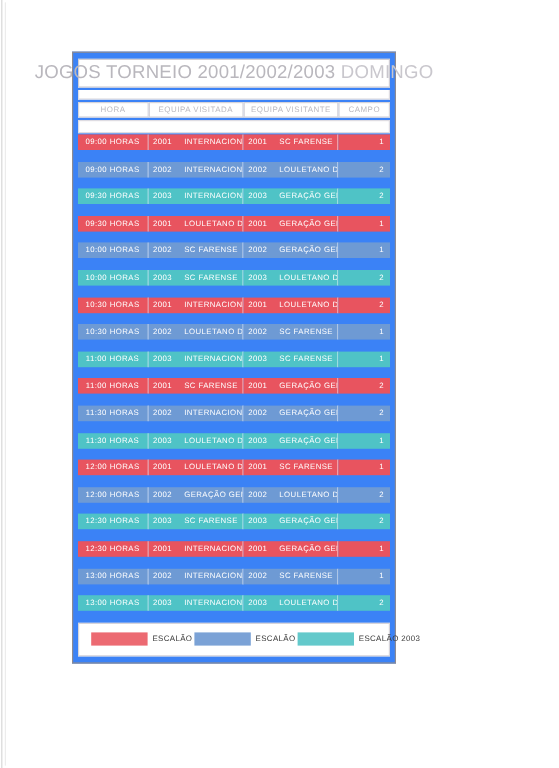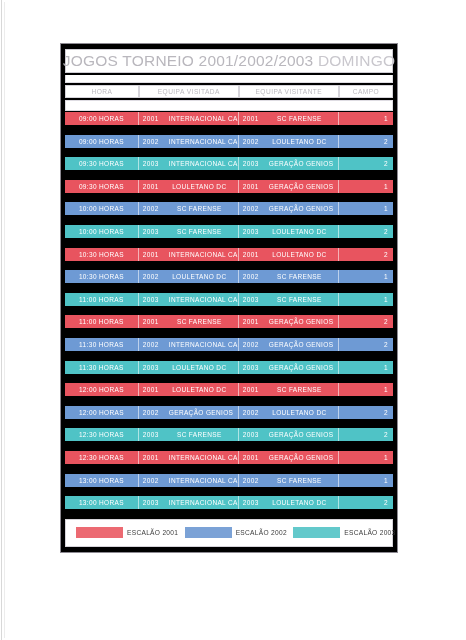--- a/index.html
+++ b/index.html
@@ -16,22 +16,22 @@
     background:#d8d8d8;
   }
   .scan-edge2{
     position:absolute;left:4px;top:2px;width:1px;height:636px;
     background:#ececec;
   }
 
   .sheet{
     position:absolute;
     left:60px;top:43px;
-    width:338px;
-    background:#000000;
+    width:270px;
+    background:#3b82f6;
     border:1px solid #8d8a92;
     box-sizing:border-box;
     padding:4px 3px 3px 3px;
   }
 
   
   .title-box{
     border:1px solid #cfcdd4;
     height:22px;
     display:flex;align-items:center;justify-content:center;

